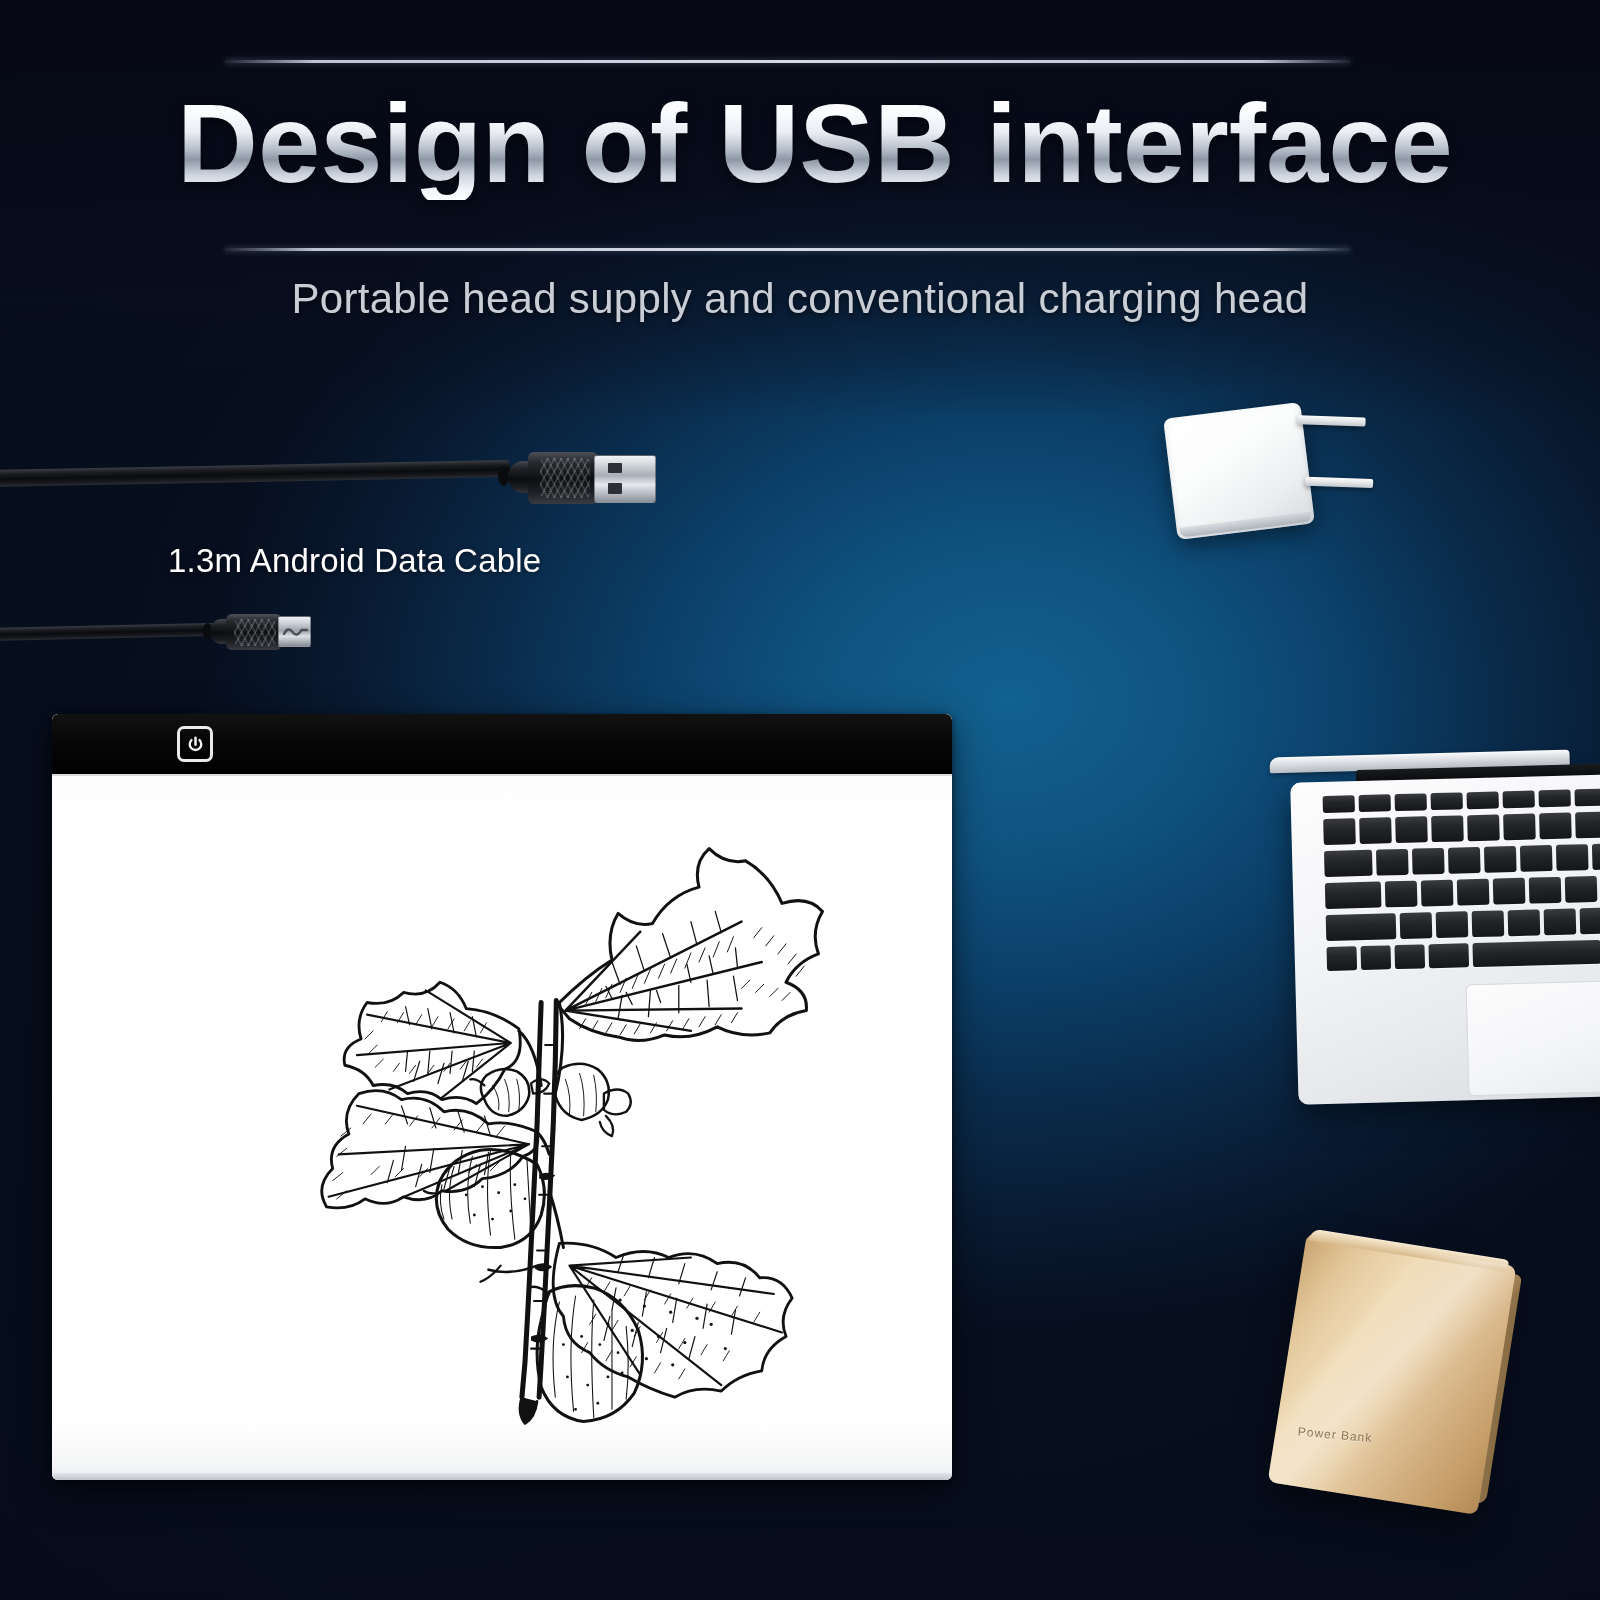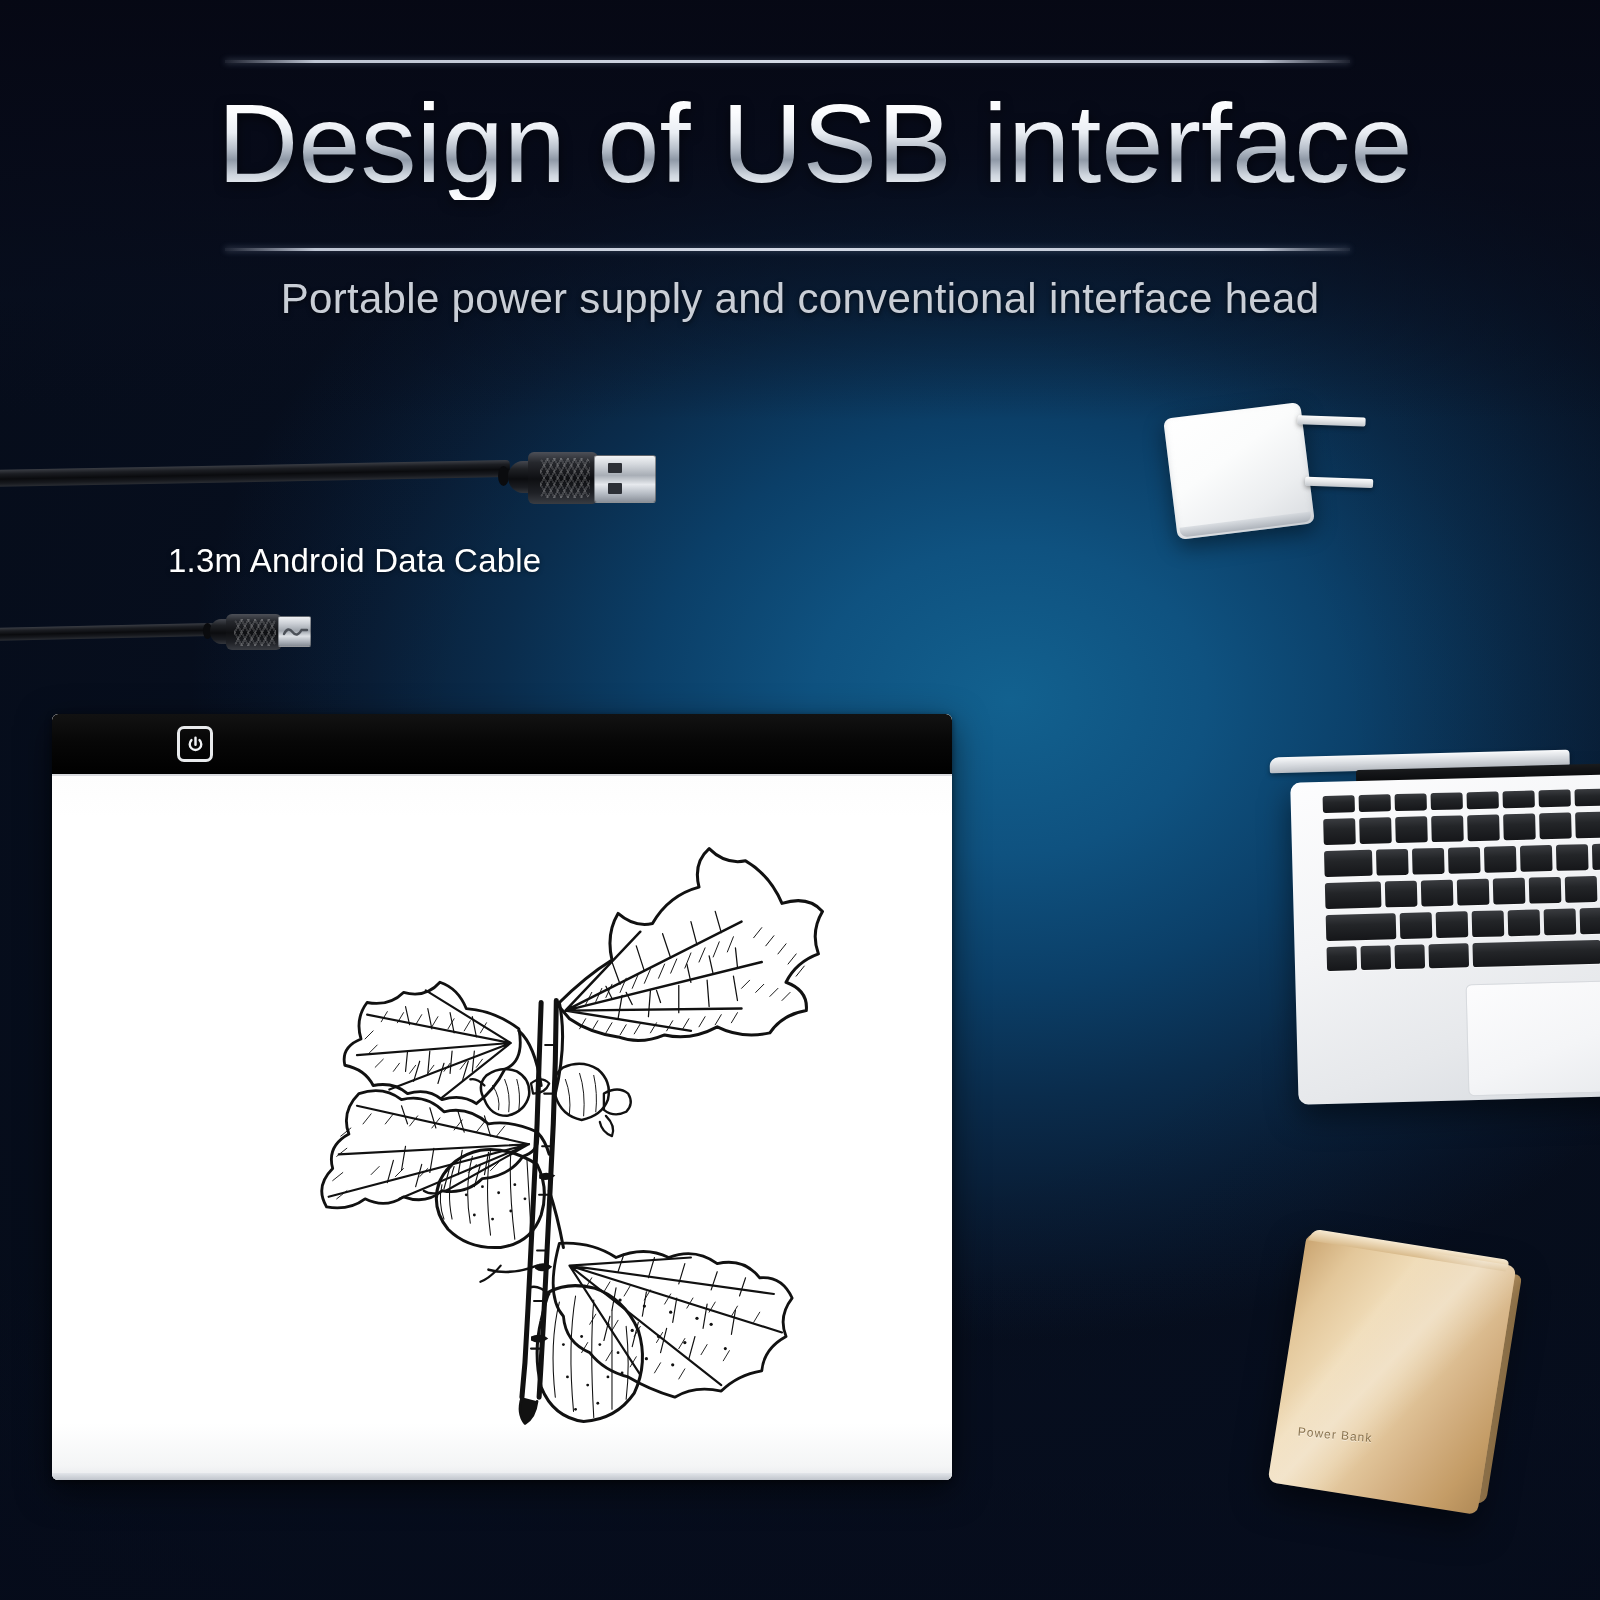--- a/index.html
+++ b/index.html
@@ -79,21 +79,21 @@
   .divider-top { top: 60px; }
   .divider-bottom { top: 248px; }
 
   .title {
     position: absolute;
     left: 0; right: 2px;
     top: 88px;
     text-align: center;
     font-size: 112px;
     line-height: 1;
-    font-weight: 400;
+    font-weight: 700;
     letter-spacing: 0px;
     background: linear-gradient(to bottom,
       #ffffff 0%,
       #fbfcfe 22%,
       #e9edf3 40%,
       #b9c1cc 54%,
       #8e98a6 64%,
       #cfd6df 78%,
       #f4f7fa 92%,
       #ffffff 100%);
@@ -399,21 +399,21 @@
 
   <div class="bg-base"></div>
   <div class="bg-glow"></div>
   <div class="bg-vignette"></div>
   <div class="bg-topdark"></div>
   <div class="bg-botdark"></div>
 
   <div class="divider divider-top"></div>
   <div class="title">Design of USB interface</div>
   <div class="divider divider-bottom"></div>
-  <div class="subtitle">Portable power supply and conventional interface head</div>
+  <div class="subtitle">Portable head supply and conventional charging head</div>
 
   <div class="cable">
     <div class="cable-wire" style="left:-10px; top:470px; width:520px; height:17px; transform:rotate(-1.1deg); transform-origin:left center;"></div>
     <div class="usb-a">
       <div class="usb-strain-ring" style="left:498px; top:466px; width:11px; height:20px;"></div>
       <div class="usb-a-boot-taper" style="left:508px; top:461px; width:30px; height:32px;"></div>
       <div class="usb-a-body" style="left:528px; top:452px; width:70px; height:52px;"></div>
       <div class="usb-knurl" style="left:540px; top:458px; width:50px; height:40px;"></div>
       <div class="usb-a-shell" style="left:594px; top:455px; width:62px; height:48px;"></div>
       <div class="usb-a-pin" style="left:608px; top:463px; width:14px; height:10px;"></div>

